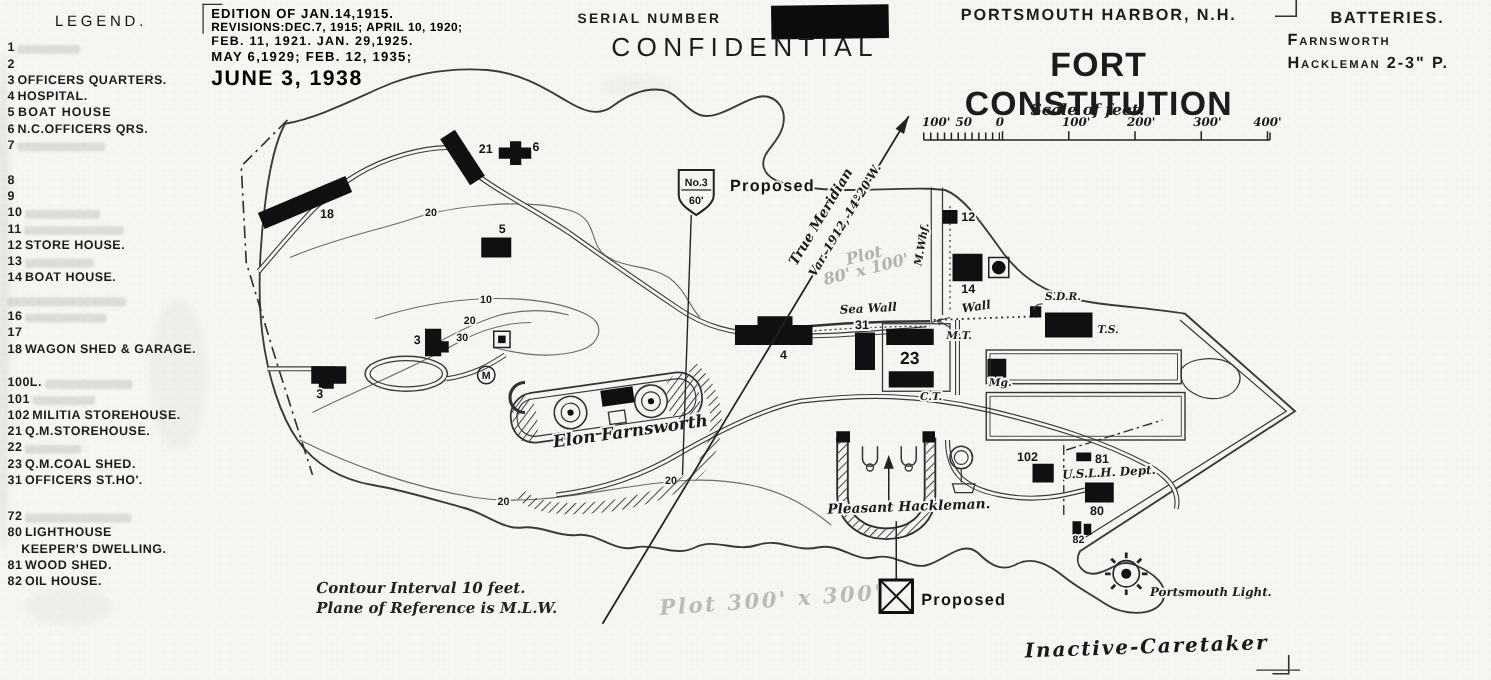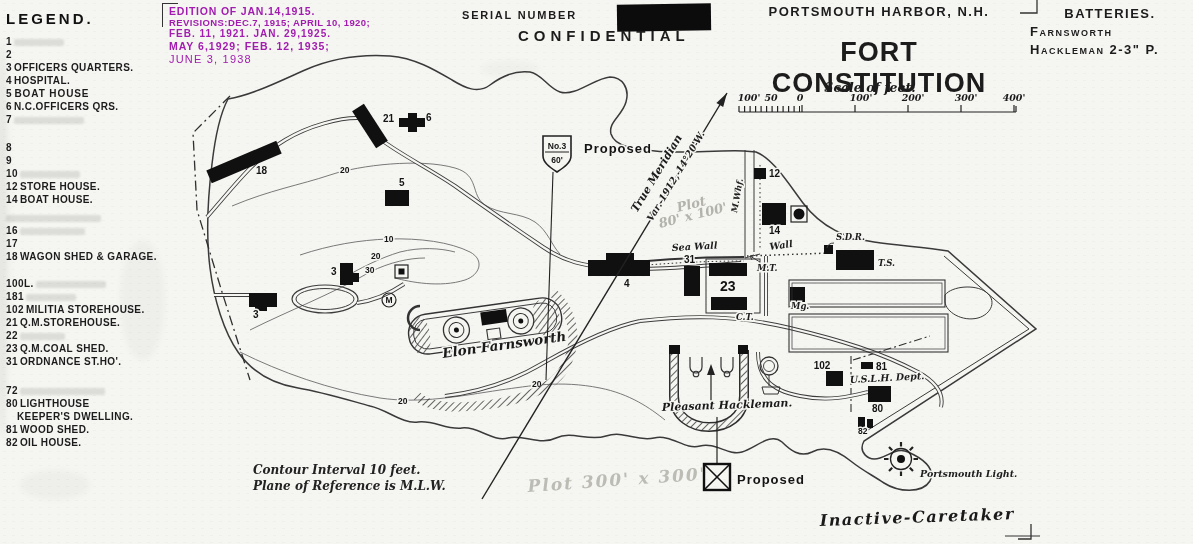--- a/index.html
+++ b/index.html
@@ -11,42 +11,42 @@
   
   body::before{
     content:"";position:absolute;inset:0;pointer-events:none;
     background-image:radial-gradient(rgba(0,0,0,.05) 1px,transparent 1.2px);
     background-size:9px 7px;opacity:.5;
   }
   .blot{position:absolute;background:rgba(0,0,0,.06);filter:blur(3px);border-radius:50%;pointer-events:none}
 
   
   .legend{position:absolute;left:6px;top:10px;width:215px}
-  .legend-title{font-size:15px;letter-spacing:3px;font-weight:700;color:#111}
+  .legend-title{font-size:12px;letter-spacing:3px;font-weight:400;margin-left:38px;color:#111}
   .legend-rows{margin-top:9px}
   .lr{display:flex;align-items:baseline;height:13px;font-size:10px;font-weight:700;letter-spacing:.4px;white-space:nowrap}
   .lr .n{margin-right:2px}
   .lr.strong{font-weight:900;letter-spacing:.9px}
   .lr.indent{padding-left:11px}
   .g15{margin-top:15px}.g5{margin-top:5px}.g14{margin-top:14px}.g10{margin-top:16px}
   .ghost{display:inline-block;height:7px;background:rgba(0,0,0,.10);filter:blur(1px);border-radius:2px;align-self:center}
   .w45{width:45px}.w50{width:50px}.w55{width:55px}.w60{width:60px}.w65{width:65px}.w70{width:70px}.w80{width:80px}.w85{width:85px}.w95{width:95px}
 
   
-  .edition{position:absolute;left:169px;top:5px;width:310px;font-weight:700;color:#a21caf}
+  .edition{position:absolute;left:169px;top:5px;width:310px;font-weight:700;color:#000000}
   .edition .l0{font-size:10.5px;letter-spacing:.8px}
   .edition .l1{font-size:9.5px;letter-spacing:.4px}
   .edition .l2{font-size:10px;letter-spacing:1px}
   .edition .l3{font-size:10.5px;letter-spacing:1px;margin-top:1px}
-  .edition .l4{font-size:11px;letter-spacing:1.2px;font-weight:400;margin-top:1px}
+  .edition .l4{font-size:17px;letter-spacing:1.2px;font-weight:700;margin-top:1px}
   .edition-bracket{position:absolute;left:162px;top:3px;width:15px;height:23px;border-left:1.5px solid #333;border-top:1.5px solid #333}
 
   .serial-label{position:absolute;left:462px;top:9px;font-size:11px;font-weight:700;letter-spacing:1.8px}
   .redaction{position:absolute;left:617px;top:4px;width:94px;height:27px;background:#0c0c0c;transform:rotate(-.8deg)}
-  .confidential{position:absolute;left:518px;top:27px;font-size:15px;font-weight:700;letter-spacing:5px}
+  .confidential{position:absolute;left:489px;top:27px;font-size:21px;font-weight:400;letter-spacing:5px}
 
   .title-block{position:absolute;left:748px;top:4px;width:262px;text-align:center;font-weight:700}
   .title-harbor{font-size:13px;letter-spacing:1.5px}
   .title-fort{font-size:27px;letter-spacing:1px;margin-top:18px}
   .title-island{font-size:13px;letter-spacing:1px;font-variant:small-caps;margin-top:2px}
 
   .batteries{position:absolute;left:1030px;top:6px;width:160px;font-weight:700}
   .batteries-title{font-size:13px;letter-spacing:1.5px;text-align:center}
   .batteries-item{font-size:13px;letter-spacing:1.5px;font-variant:small-caps;margin-top:3px}
 
@@ -384,22 +384,30 @@
         <span class="n">8</span>
       </div>
     <div class="lr">
         <span class="n">9</span>
       </div>
     <div class="lr">
         <span class="n">10</span>
         <span class="ghost w60"></span>
       </div>
     <div class="lr">
+        <span class="n">11</span>
+        <span class="ghost w80"></span>
+      </div>
+    <div class="lr">
         <span class="n">12</span>
         <span>STORE HOUSE.</span>
+      </div>
+    <div class="lr">
+        <span class="n">13</span>
+        <span class="ghost w55"></span>
       </div>
     <div class="lr">
         <span class="n">14</span>
         <span>BOAT HOUSE.</span>
       </div>
     <div class="lr g5">
         <span class="ghost w95"></span>
       </div>
     <div class="lr">
         <span class="n">16</span>
@@ -410,42 +418,42 @@
       </div>
     <div class="lr">
         <span class="n">18</span>
         <span>WAGON SHED &amp; GARAGE.</span>
       </div>
     <div class="lr g14">
         <span class="n">100L.</span>
         <span class="ghost w70"></span>
       </div>
     <div class="lr">
-        <span class="n">181</span>
+        <span class="n">101</span>
         <span class="ghost w50"></span>
       </div>
     <div class="lr">
         <span class="n">102</span>
         <span>MILITIA STOREHOUSE.</span>
       </div>
     <div class="lr">
         <span class="n">21</span>
         <span>Q.M.STOREHOUSE.</span>
       </div>
     <div class="lr">
         <span class="n">22</span>
         <span class="ghost w45"></span>
       </div>
     <div class="lr">
         <span class="n">23</span>
         <span>Q.M.COAL SHED.</span>
       </div>
     <div class="lr">
         <span class="n">31</span>
-        <span>ORDNANCE ST.HO'.</span>
+        <span>OFFICERS ST.HO'.</span>
       </div>
     <div class="lr g10">
         <span class="n">72</span>
         <span class="ghost w85"></span>
       </div>
     <div class="lr">
         <span class="n">80</span>
         <span>LIGHTHOUSE</span>
       </div>
     <div class="lr indent">

